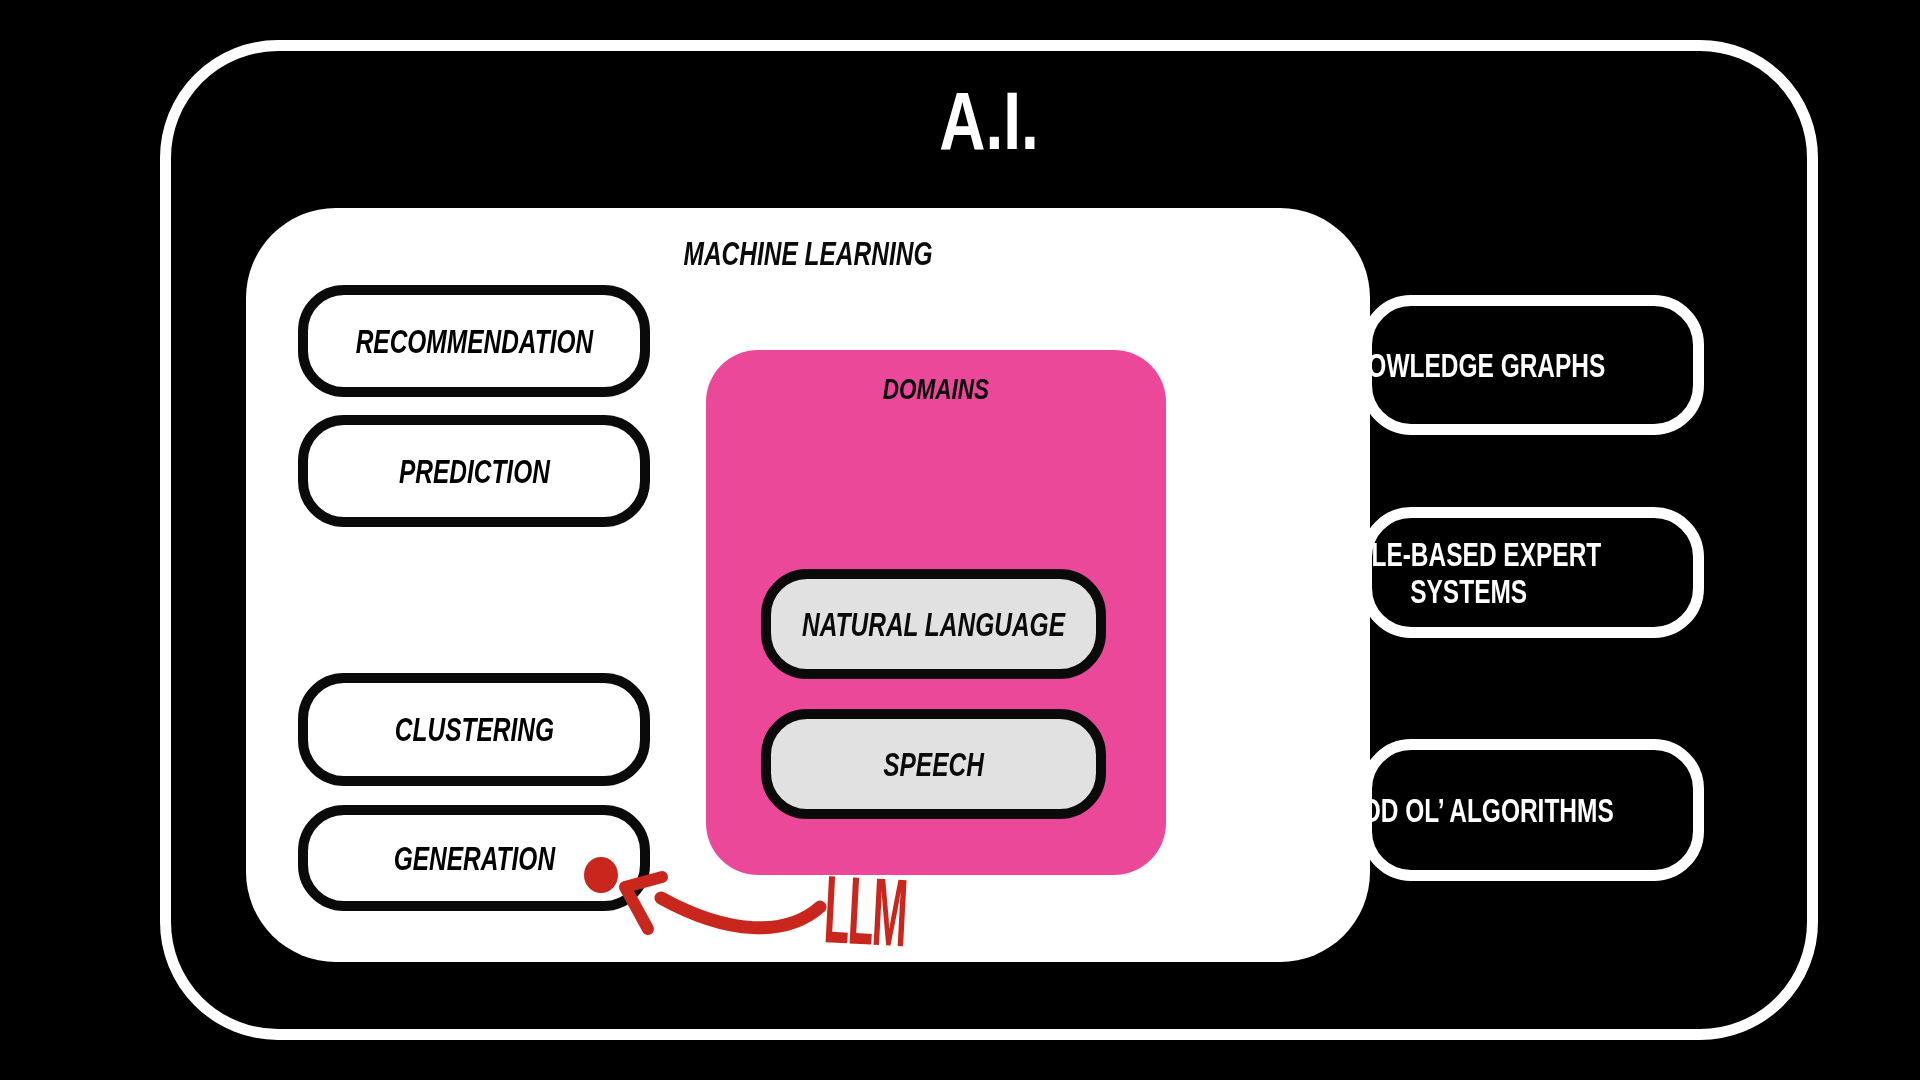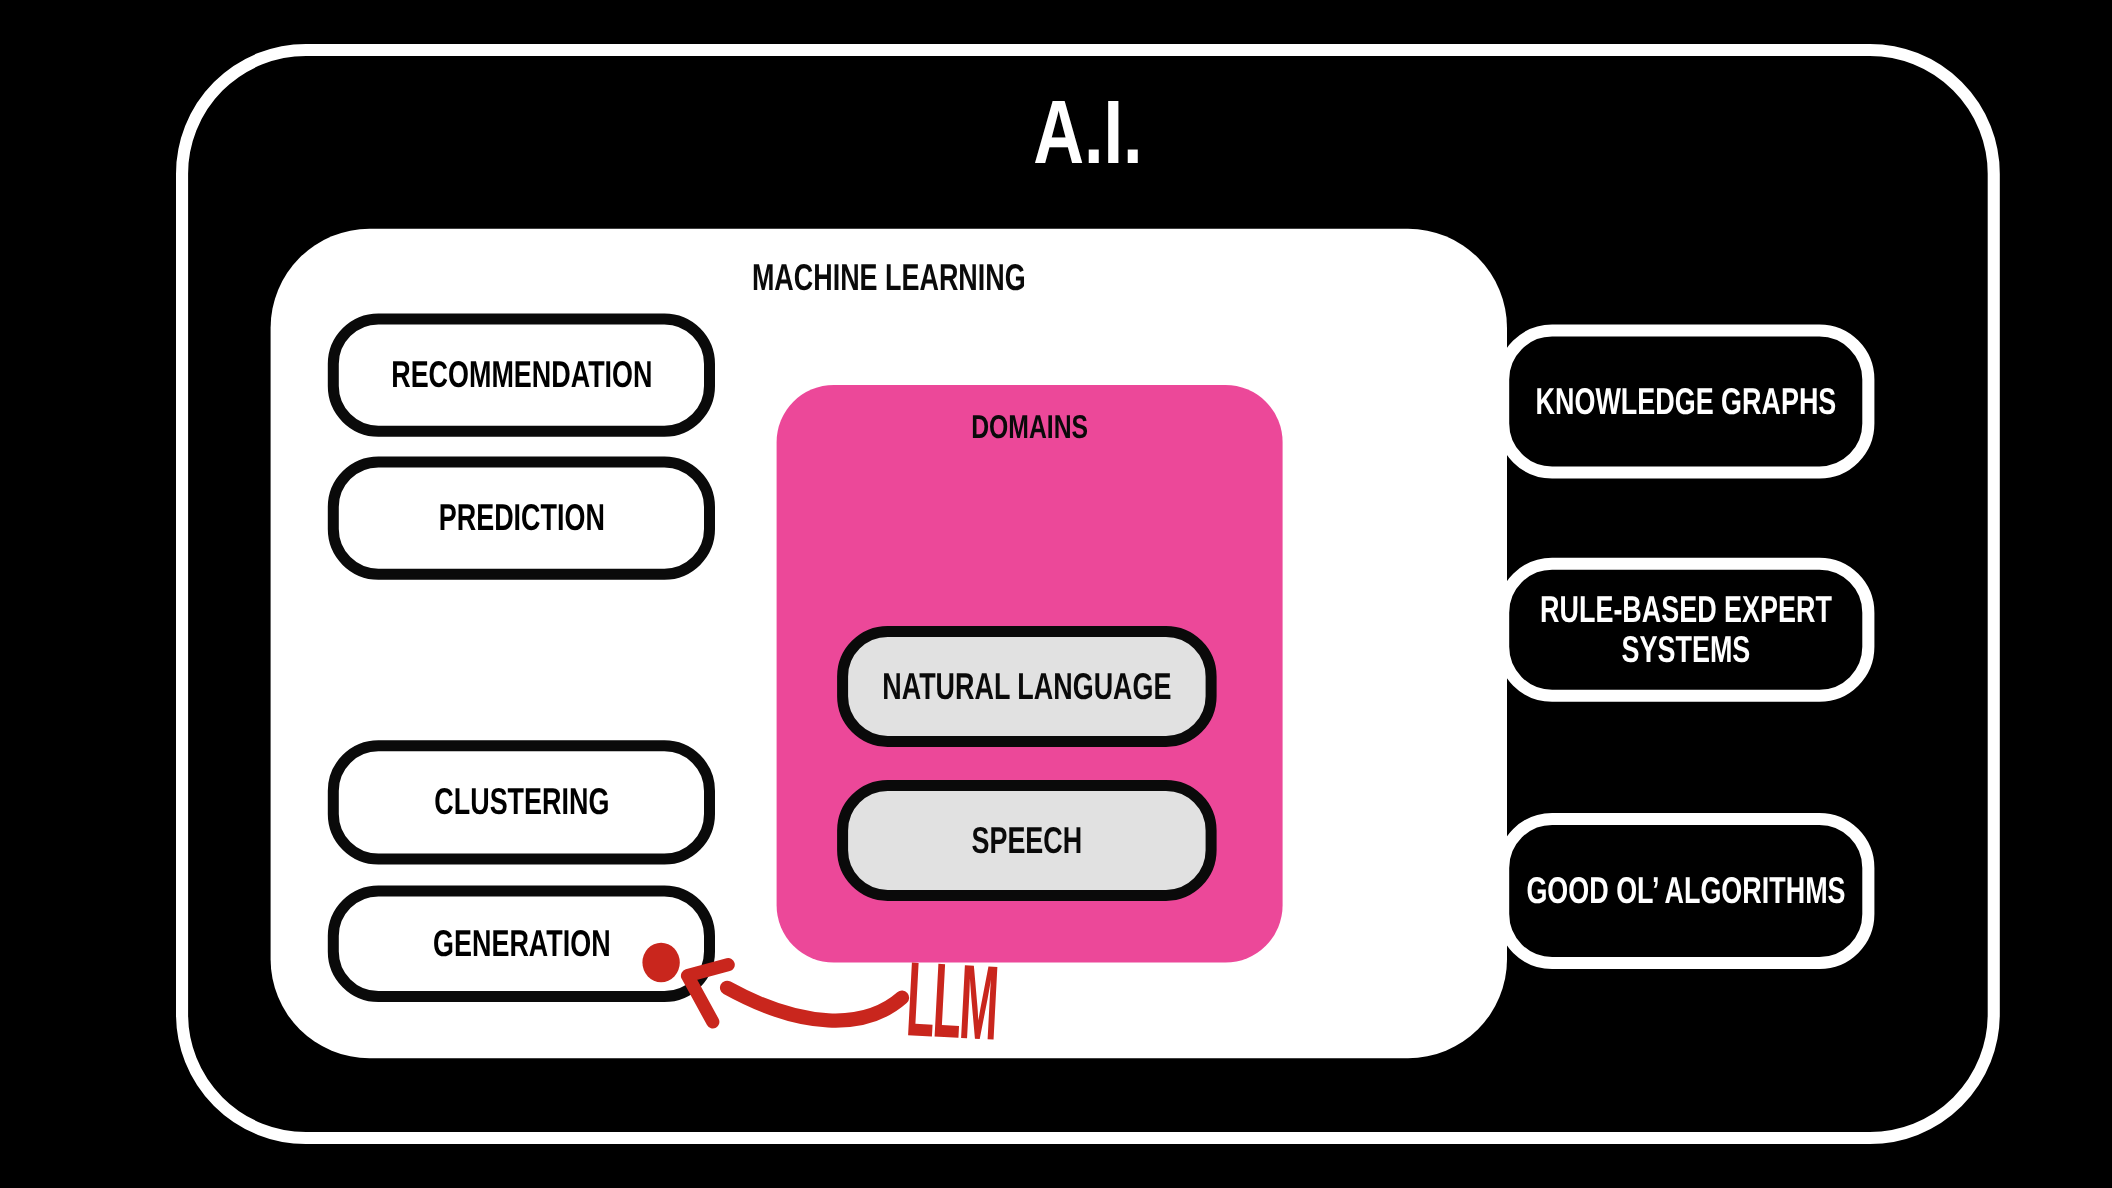--- a/index.html
+++ b/index.html
@@ -13,21 +13,21 @@
     box-sizing:border-box;border:11px solid #fff;border-radius:118px;background:#000;
   }
   .ai-title{
     position:absolute;left:132px;top:80px;width:1658px;text-align:center;
     color:#fff;font-weight:bold;font-size:82px;line-height:1;
     transform:scaleX(.78);
   }
   
   .ml{
     position:absolute;left:218px;top:208px;width:1124px;height:754px;
-    background:#fff;border-radius:90px;
+    background:#fff;border-radius:90px;font-style:italic;
   }
   .ml-title{
     position:absolute;left:0;top:28px;width:100%;text-align:center;
     color:#0a0a0a;font-weight:bold;font-size:34px;line-height:1;
     transform:scaleX(.72);
   }
   
   .domains{
     position:absolute;left:460px;top:142px;width:460px;height:525px;
     background:#ec4899;border-radius:52px;
@@ -45,21 +45,21 @@
   .pill .lbl{
     flex:none;width:140%;text-align:center;
     font-weight:bold;font-size:34px;line-height:1.06;
     transform:scaleX(.72);
   }
   .task{left:52px;width:352px;height:112px;background:#fff;
     border:10px solid #0a0a0a;border-radius:46px;color:#000000;}
   .dom{left:55px;width:345px;height:110px;background:#e1e1e1;
     border:10px solid #0a0a0a;border-radius:46px;color:#0a0a0a;}
   .ext{left:1333px;width:343px;background:#000;
-    border:11px solid #fff;border-radius:50px;color:#fff;}
+    border:11px solid #fff;border-radius:50px;color:#fff;justify-content:flex-end;}
   
   .ann{position:absolute;left:0;top:0;width:1920px;height:1080px;pointer-events:none;}
   .llm{
     position:absolute;left:799px;top:861px;color:#c9261d;
     font-weight:bold;font-size:96px;line-height:1;letter-spacing:-4px;
     transform-origin:0 0;transform:rotate(3deg) scaleX(.44);white-space:nowrap;
   }
 </style>
 </head>
 <body>

